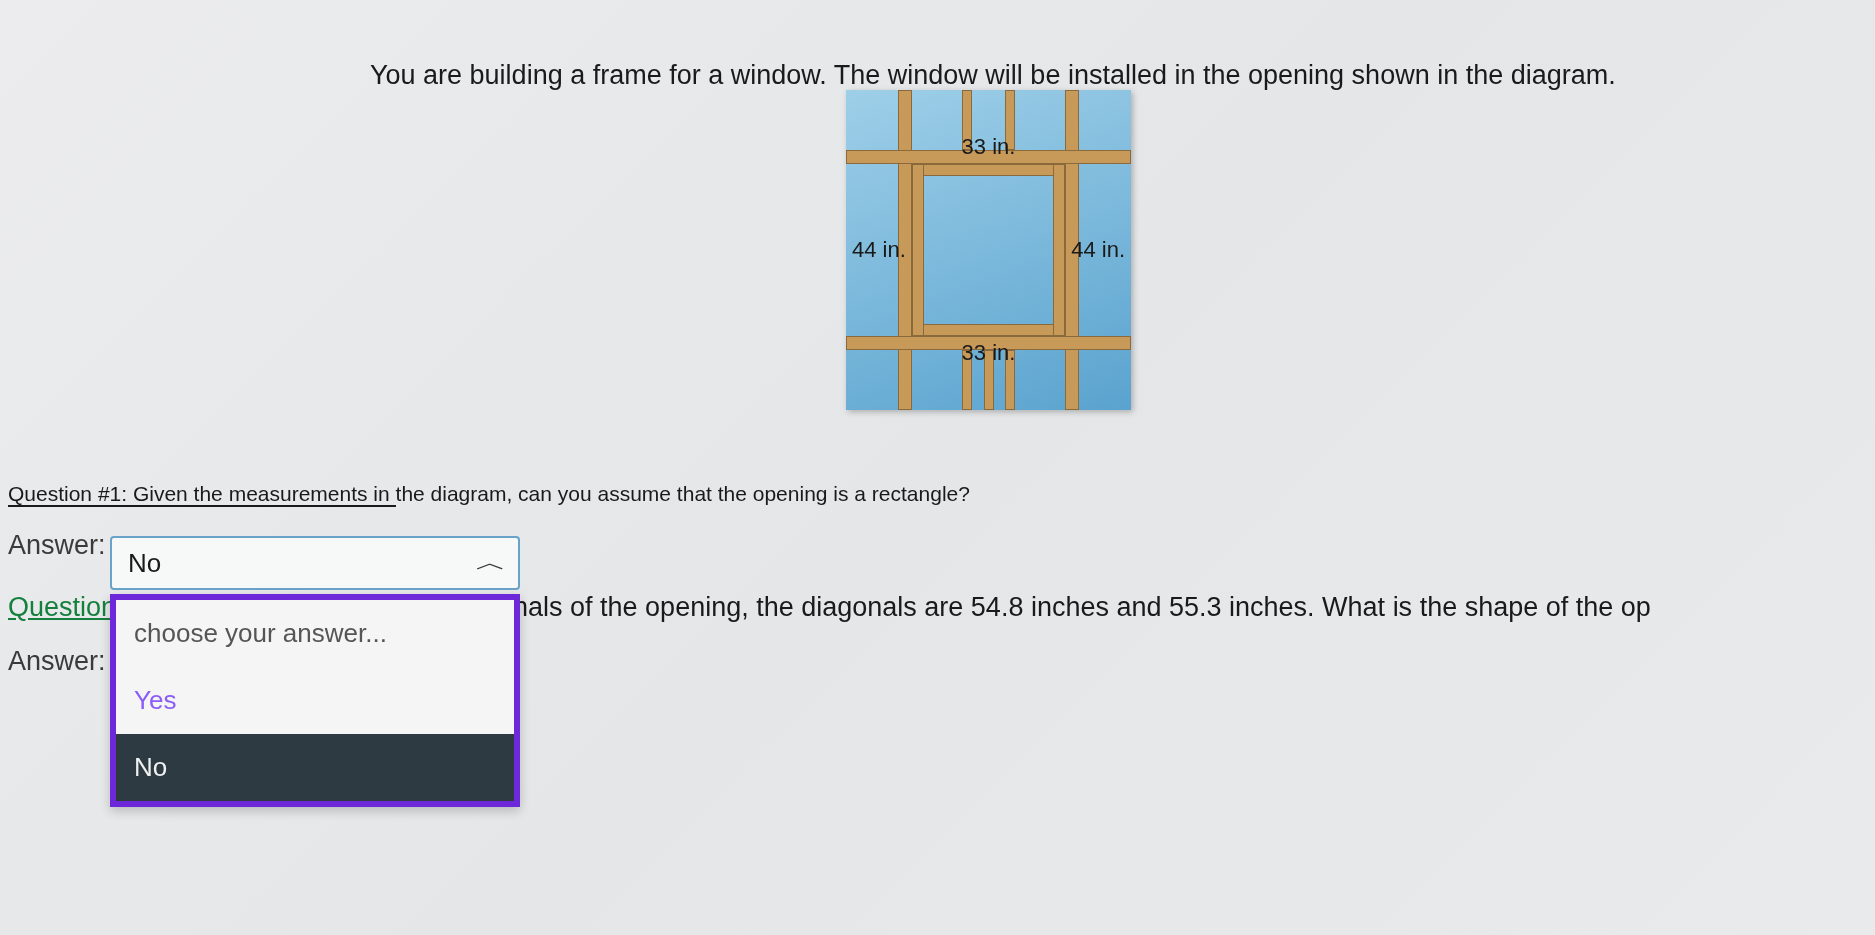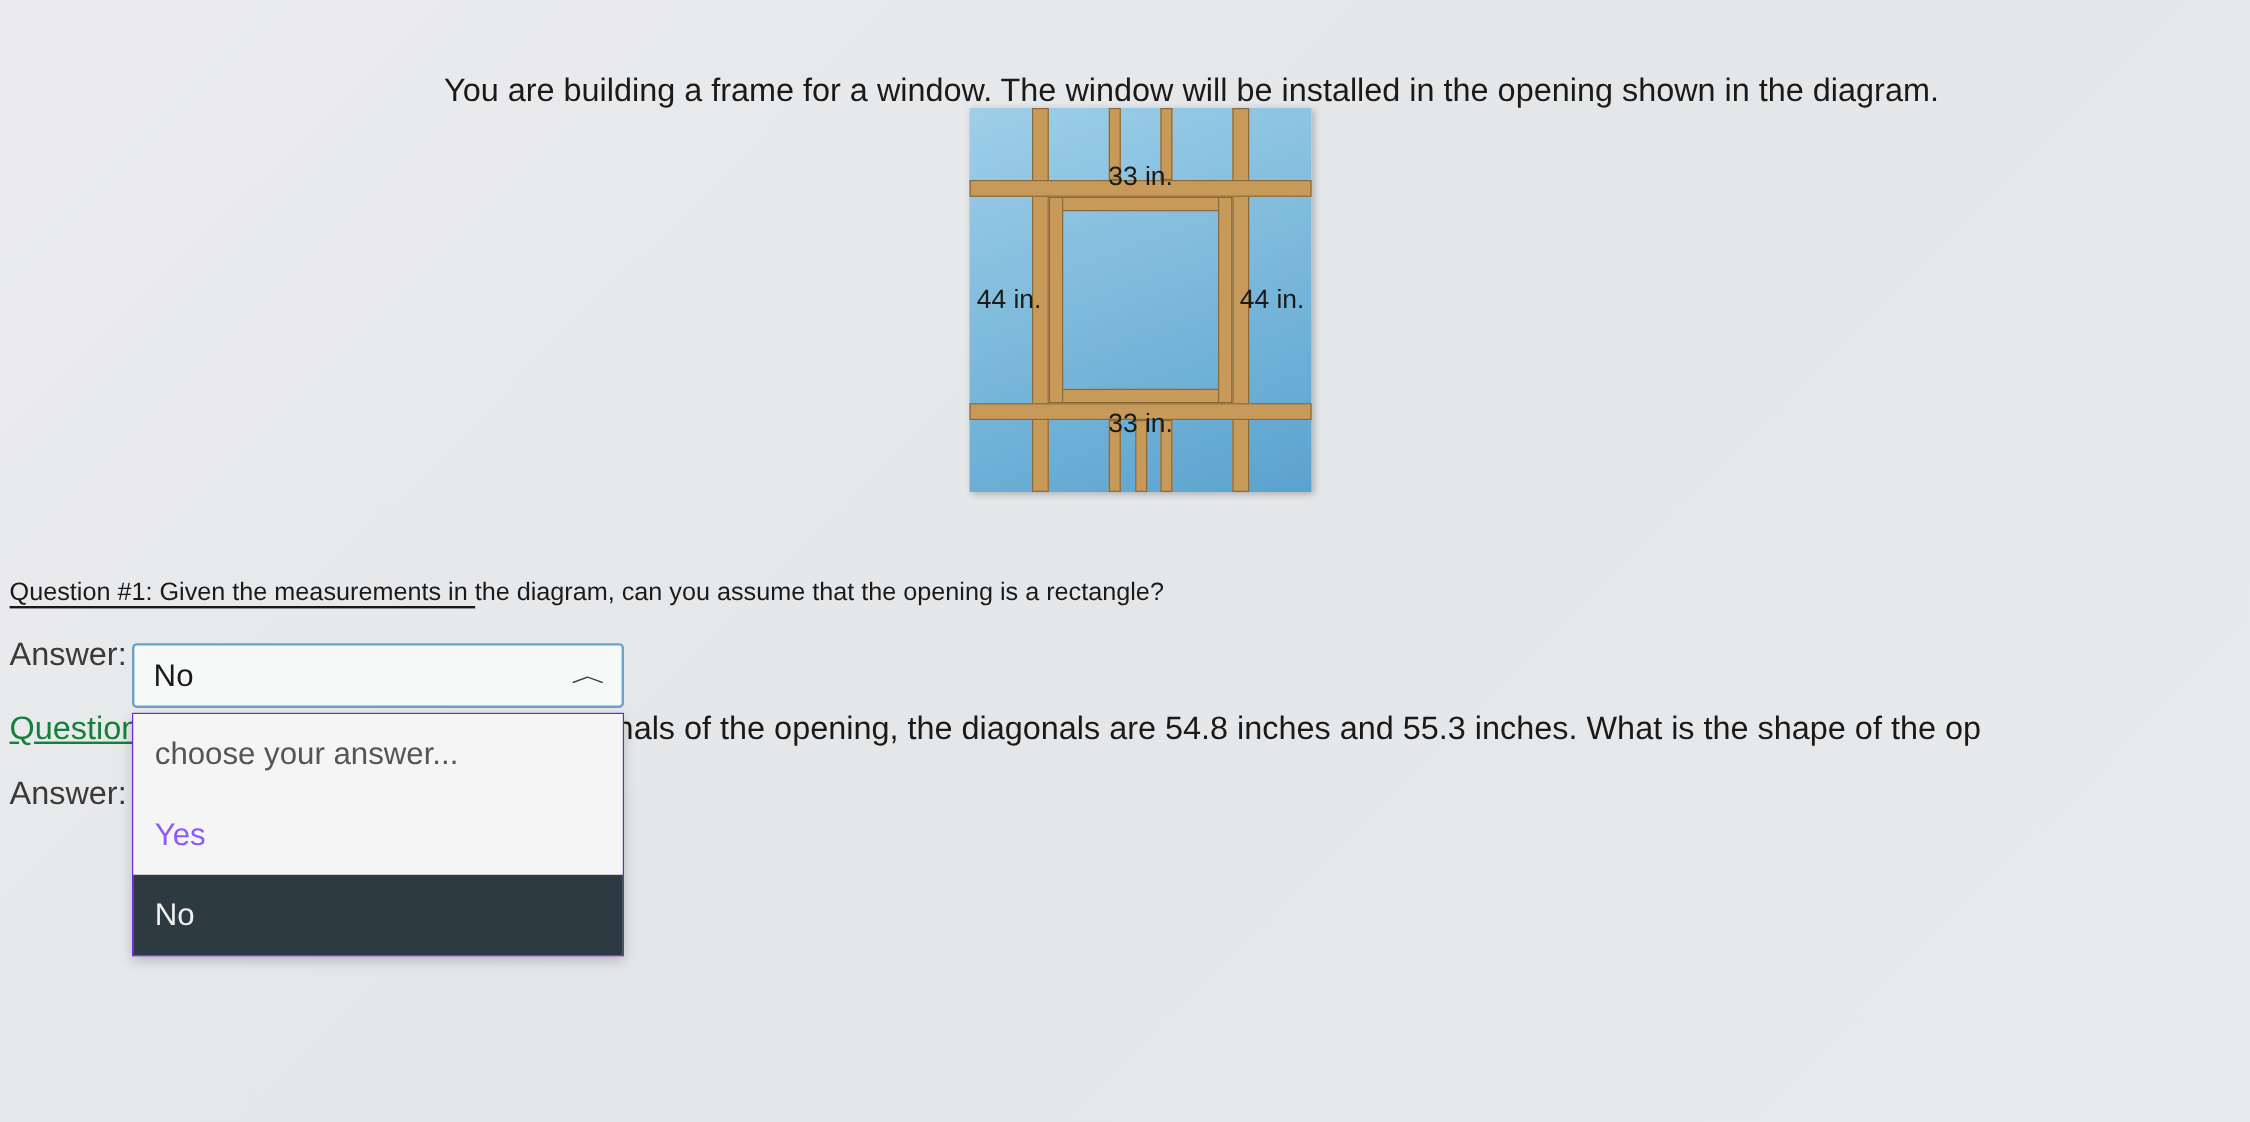--- a/index.html
+++ b/index.html
@@ -19,21 +19,21 @@
     top: 20px;
     left: 370px;
     right: 5px;
     font-size: 27px;
     color: #1a1a1a;
     margin-top: 40px;
   }
   .diagram-wrap {
     position: absolute;
     top: 90px;
-    left: 808px;
+    left: 846px;
     width: 285px;
     height: 320px;
   }
   .diagram {
     width: 285px;
     height: 320px;
     background: linear-gradient(160deg, #9ecfe8 0%, #5aa3cf 100%);
     position: relative;
     box-shadow: 2px 2px 6px rgba(0,0,0,.25);
   }
@@ -81,21 +81,21 @@
     margin-bottom:4px;
   }
   .select-head .chev {
     font-size:22px;
     color:#3a3a3a;
     transform:scaleX(1.4);
   }
   .select-list {
     background:#f4f5f4;
     box-shadow:0 4px 10px rgba(0,0,0,.2);
-    border:1px solid #6d28d9;
+    border:6px solid #6d28d9;
   }
   .select-opt {
     padding:18px 18px;
     font-size:26px;
     color:#8b5cf6;
   }
   .select-opt.placeholder { color:#555; }
   .select-opt.selected {
     background:#2e3a42;
     color:#f0f0f0;

